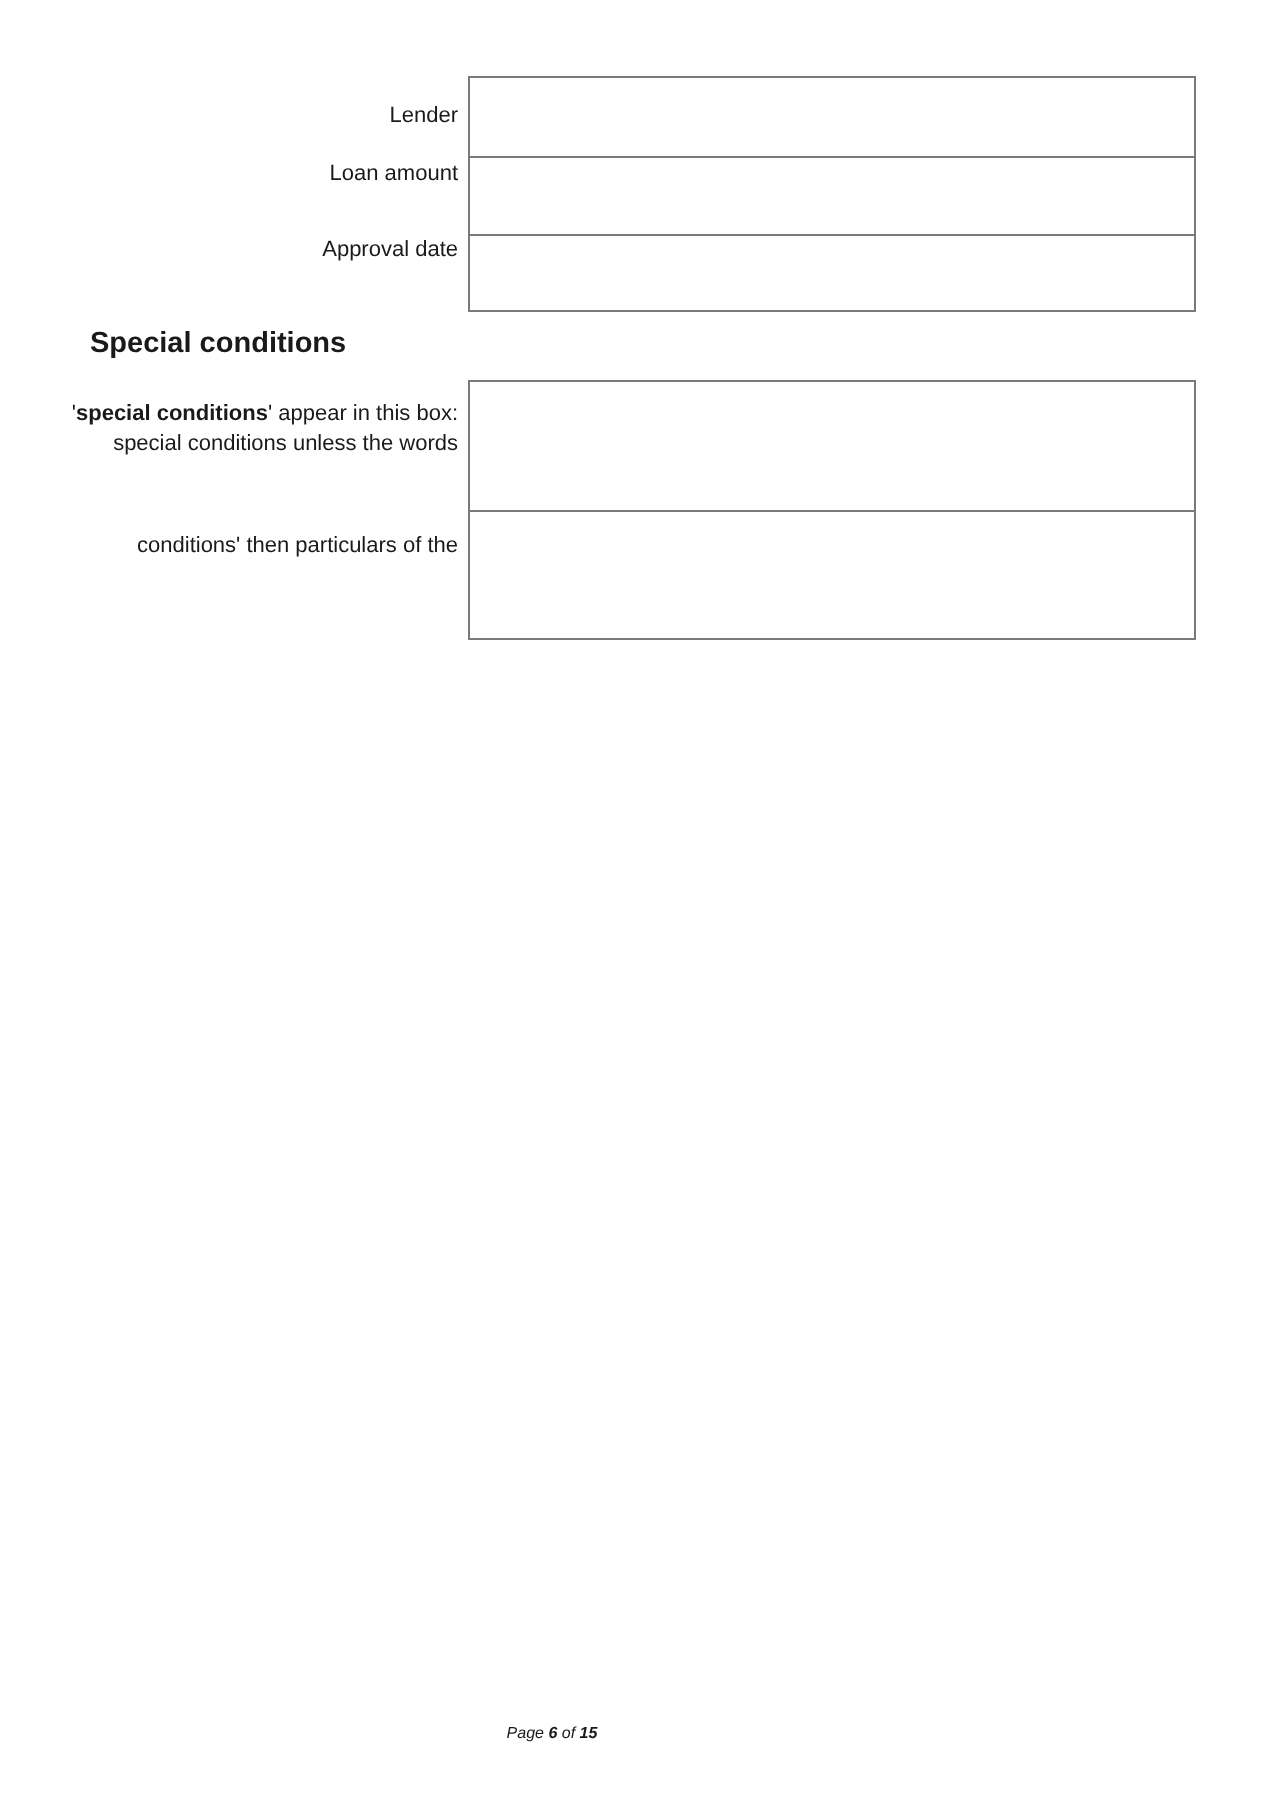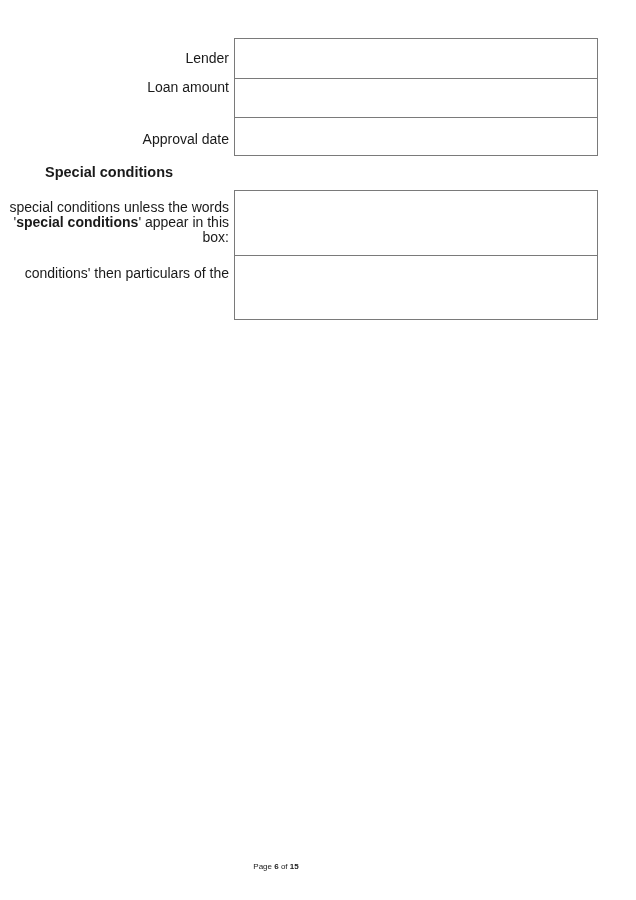--- a/index.html
+++ b/index.html
@@ -1,50 +1,50 @@
 <!DOCTYPE html>
 <html><head>
 <meta charset="utf-8">
 <style>
   html, body { margin: 0; padding: 0; background: #ffffff; }
   body { width: 636px; height: 900px; position: relative; overflow: hidden;
          font-family: "Liberation Sans", sans-serif; color: #1a1a1a; }
   .box { position: absolute; left: 234px; width: 364px; border: 1px solid #7a7a7a; box-sizing: border-box; }
   .row { position: absolute; left: 0; right: 0; box-sizing: border-box; }
   .row + .row { border-top: 1px solid #7a7a7a; }
-  .label { position: absolute; right: 407px; text-align: right; font-size: 14px; line-height: 15px; }
+  .label { position: absolute; right: 407px; text-align: right; font-size: 11px; line-height: 15px; }
   .heading { position: absolute; left: 45px; top: 164px; font-size: 14.5px; font-weight: bold; }
-  .footer { position: absolute; left: 0; width: 552px; top: 862px; text-align: center; font-size: 8px; }
+  .footer { position: absolute; left: 0; width: 552px; top: 862px; text-align: center; font-size: 8px; font-style: italic; }
   .footer b { font-weight: bold; }
   .field { display:block; width:100%; height:100%; border:none; background:transparent; padding:0 6px; box-sizing:border-box; font-size:11px; font-family:"Liberation Sans", sans-serif; }
 </style>
 </head>
 <body>
 
 <div class="label" style="top:51px;">Lender</div>
 <div class="label" style="top:80px;">Loan amount</div>
-<div class="label" style="top:132px;">Approval date</div>
+<div class="label" style="top:118px;">Approval date</div>
 
 <div class="box" style="top:38px; height:118px;">
   <div class="row" style="top:0; height:39px;">
     <input class="field" value="" style="">
   </div>
   <div class="row" style="top:39px; height:39px;">
     <input class="field" value="" style="">
   </div>
   <div class="row" style="top:78px; height:39px;">
     <input class="field" value="" style="">
   </div>
 </div>
 
 <div class="heading">Special conditions</div>
 
 <div class="label" style="top:200px;">
+  <div>'<b>special conditions</b><span>' appear in this box:</span></div>
   <div>special conditions unless the words</div>
-  <div>'<b>special conditions</b><span>' appear in this box:</span></div>
 </div>
 <div class="label" style="top:266px;">
   <div>conditions' then particulars of the</div>
 </div>
 
 <div class="box" style="top:190px; height:130px;">
   <div class="row" style="top:0; height:65px;">
     <input class="field" value="" style="">
   </div>
   <div class="row" style="top:64px; height:65px;">

